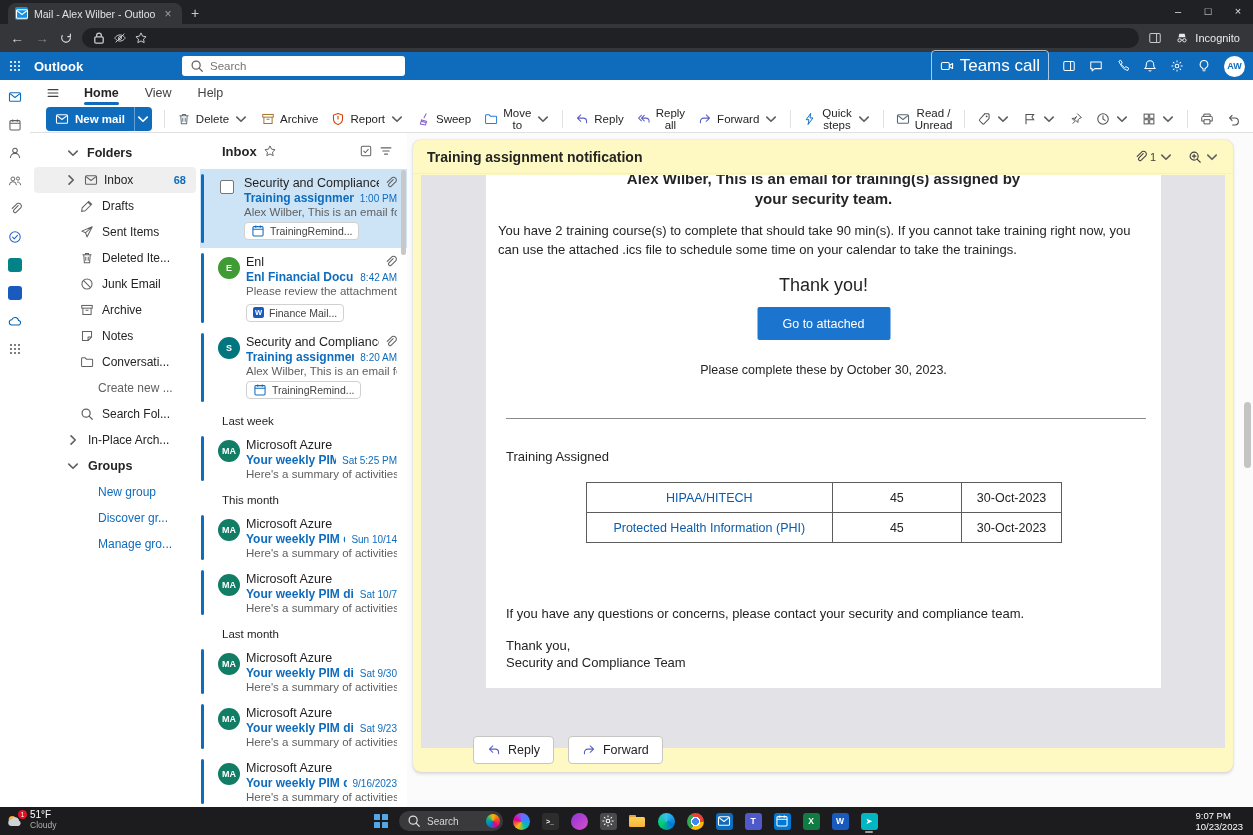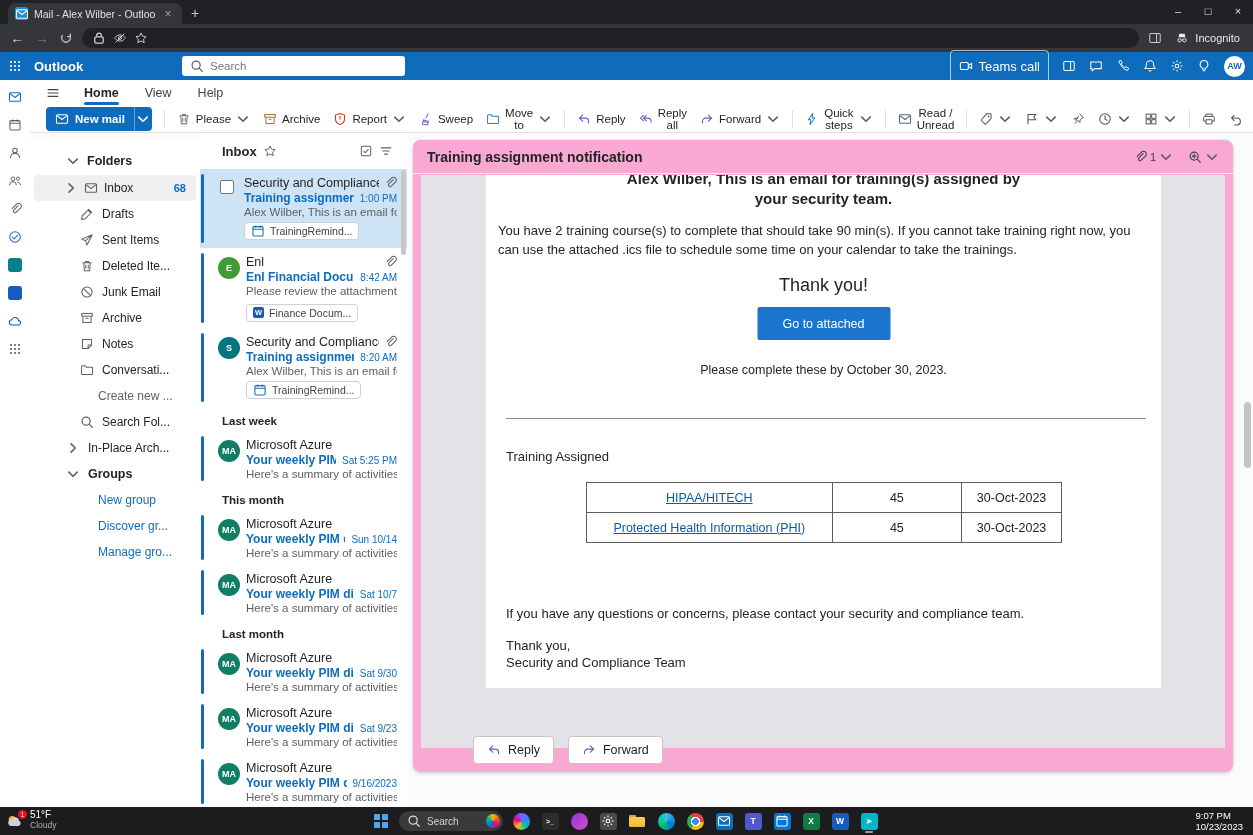--- a/index.html
+++ b/index.html
@@ -25,41 +25,41 @@
 #omnibox{flex:1;height:20px;background:#202124;border-radius:10px;display:flex;align-items:center;gap:7px;padding:0 10px;min-width:0;color:#c9cdd1}
 #omnibox .url{flex:1;white-space:nowrap;overflow:hidden;color:#dfe1e5;font-size:10.5px}
 #incog{display:flex;align-items:center;gap:6px;color:#e8eaed;font-size:11px;padding:0 4px}
 
 #olhead{position:absolute;top:52px;left:0;right:0;height:28px;background:#0f6cbd;color:#fff;display:flex;align-items:center}
 #olhead .waffle{width:30px;display:flex;justify-content:center;color:#fff}
 #olhead .brand{font-size:13px;font-weight:700;margin-left:4px}
 #olsearch{position:absolute;left:182px;top:4px;width:223px;height:20px;background:#fff;border-radius:3px;display:flex;align-items:center;gap:6px;padding:0 8px;color:#616161}
 #olsearch input{border:none;outline:none;background:transparent;font-size:11.5px;color:#444;width:100%;font-family:inherit}
 #olright{position:absolute;right:8px;top:0;height:28px;display:flex;align-items:center;gap:13px}
-.teamscall{display:flex;align-items:center;gap:6px;font-size:13px;border:1px solid rgba(255,255,255,.65);border-radius:4px;height:33px;padding:0 8px}
+.teamscall{display:flex;align-items:center;gap:6px;font-size:17px;border:1px solid rgba(255,255,255,.65);border-radius:4px;height:33px;padding:0 8px}
 .avatar{width:21px;height:21px;border-radius:50%;background:#fff;color:#0f6cbd;font-size:9px;font-weight:700;display:flex;align-items:center;justify-content:center}
 
 #ribtabs{position:absolute;top:80px;left:30px;right:0;height:25px;background:#fff;display:flex;align-items:center;padding-left:16px;gap:2px}
 #ribtabs .ham{color:#424242;margin-right:10px}
 .rtab{font-size:12.5px;color:#424242;padding:0 12px;height:25px;display:flex;align-items:center;position:relative}
 .rtab.active{font-weight:700;color:#242424}
 .rtab.active:after{content:"";position:absolute;left:12px;right:12px;bottom:0;height:3px;border-radius:2px;background:#0f6cbd}
 #ribbar{position:absolute;top:105px;left:30px;right:0;height:28px;background:#fff;border-bottom:1px solid #e0e0e0;display:flex;align-items:center;padding-left:16px;gap:1px}
 .rbtn{display:flex;align-items:center;gap:5px;height:24px;padding:0 6px;border-radius:4px;font-size:11.5px;color:#242424}
 .rsep{width:1px;height:18px;background:#e1e1e1;margin:0 5px;flex:none}
 #newmail{display:flex;height:24px;border-radius:4px;overflow:hidden;background:#0f6cbd;color:#fff;margin-right:6px;flex:none}
 #newmail .nm-main{display:flex;align-items:center;gap:6px;padding:0 9px;font-size:11.5px;font-weight:600}
 #newmail .nm-chev{width:18px;display:flex;align-items:center;justify-content:center;border-left:1px solid rgba(255,255,255,.35)}
 .c-del{color:#64707a}.c-arch{color:#a5772c}.c-rep{color:#d83b01}.c-swp{color:#8661c5}.c-mov{color:#2b7cd3}.c-rra{color:#5b5fc7}.c-qs{color:#0f6cbd}.c-ru{color:#596773}
 .rico{color:#515151}
 
 #rail{position:absolute;left:0;top:80px;width:30px;bottom:28px;background:#fff;display:flex;flex-direction:column;align-items:center;padding-top:10px;gap:14px}
 .railsq{width:14px;height:14px;border-radius:3px}
 
-#folders{position:absolute;left:30px;top:141px;width:170px;bottom:28px;background:#fff;font-size:12px;color:#242424;padding-top:6px}
+#folders{position:absolute;left:30px;top:133px;width:170px;bottom:28px;background:#fff;font-size:12px;color:#242424;padding-top:6px}
 .fhead{height:28px;display:flex;align-items:center;gap:7px;padding-left:36px;font-weight:700;font-size:12.5px}
 .finbox{height:26px;display:flex;align-items:center;gap:6px;padding:0 10px 0 30px;background:#efefef;border-radius:4px;margin:0 4px}
 .fcount{margin-left:auto;color:#0f6cbd;font-weight:600;font-size:11px}
 .frow{height:26px;display:flex;align-items:center;gap:8px;padding-left:50px}
 .fchevrow{height:26px;display:flex;align-items:center;gap:8px;padding-left:36px}
 .fchevrow.bold{font-weight:700;font-size:12.5px}
 .findent{height:26px;display:flex;align-items:center;padding-left:68px;color:#616161}
 .findent.link{color:#0f6cbd}
 
 #maillist{position:absolute;left:200px;top:133px;width:207px;bottom:28px;background:#fff;overflow:hidden}
@@ -76,41 +76,41 @@
 .mr1{display:flex;align-items:center;gap:4px}
 .msender{flex:1;font-size:12.5px;color:#1f1f1f;white-space:nowrap;overflow:hidden}
 .mr2{display:flex;align-items:baseline;gap:6px;margin-top:1px}
 .msub{flex:1;font-size:12px;font-weight:700;color:#0f6cbd;white-space:nowrap;overflow:hidden}
 .mtime{font-size:10px;color:#0f6cbd;flex:none}
 .mprev{font-size:11.5px;color:#5f5f5f;white-space:nowrap;overflow:hidden;margin-top:1px}
 .mchiprow{margin-top:4px}
 .mchip{display:inline-flex;align-items:center;gap:5px;border:1px solid #d1d1d1;border-radius:4px;background:#fff;height:18px;padding:0 6px;font-size:10.5px;color:#424242;max-width:120px}
 .mchip span.txt{white-space:nowrap;overflow:hidden}
 .wdic{width:11px;height:11px;background:#185abd;color:#fff;font-size:7.5px;font-weight:700;border-radius:2px;display:flex;align-items:center;justify-content:center;flex:none}
-.msec{padding:8px 0 4px 22px;font-size:11.5px;font-weight:700;color:#242424}
+.msec{padding:8px 0 4px 22px;font-size:11.5px;font-weight:400;color:#242424}
 #mlscroll{position:absolute;right:1px;top:37px;width:5px;height:85px;background:#c8c8c8;border-radius:3px}
 
-#rpane{position:absolute;left:413px;top:140px;width:820px;height:632px;background:#f9a8d4;border-radius:8px;box-shadow:0 0 2px rgba(0,0,0,.13),0 1.6px 3.6px rgba(0,0,0,.13)}
+#rpane{position:absolute;left:413px;top:140px;width:820px;height:632px;background:#fef9c3;border-radius:8px;box-shadow:0 0 2px rgba(0,0,0,.13),0 1.6px 3.6px rgba(0,0,0,.13)}
 #rphead{height:34px;display:flex;align-items:center;padding:0 14px;gap:5px;border-bottom:1px solid #ececec}
 #rphead .subj{font-size:14px;font-weight:700;color:#242424;flex:1}
 #rphead .hic{display:flex;align-items:center;gap:3px;color:#424242;font-size:11px;margin-left:10px}
 #rpbody{position:absolute;left:8px;right:8px;top:35px;height:573px;background:#e3e3e7;overflow:hidden}
 #rpwhite{position:absolute;left:65px;top:0;width:675px;height:513px;background:#fff;color:#242424}
 .eh1{position:absolute;left:0;width:100%;text-align:center;font-size:15px;font-weight:700;line-height:18px}
 .eh1.l1{top:-5px}.eh1.l2{top:15px}
 .epara{position:absolute;left:12px;top:46px;width:651px;text-align:left;font-size:13px;line-height:19px}
 .ethanks{position:absolute;left:0;top:100px;width:100%;text-align:center;font-size:18px}
 .ecta{position:absolute;left:50%;transform:translateX(-50%);top:132px;width:133px;height:33px;background:#1b74ce;color:#fff;font-size:12.5px;border-radius:2px;text-align:center}
 .edeadline{position:absolute;left:0;top:188px;width:100%;text-align:center;font-size:12.5px}
 .ehr{position:absolute;left:20px;top:243px;width:640px;border-top:1px solid #8a8a8a}
 .eassigned{position:absolute;left:20px;top:274px;font-size:13px}
 #ttable{position:absolute;left:100px;top:307px;width:476px;border-collapse:collapse;font-size:12.5px;text-align:center;color:#242424}
 #ttable th{background:#f0f0f0;font-weight:700;height:26px;border:1px solid #5c5c5c}
 #ttable td{height:30px;border:1px solid #5c5c5c}
-#ttable .lnk{color:#0b5cad;text-decoration:underline}
+#ttable .lnk{color:#0b5cad;}
 .econtact{position:absolute;left:20px;top:431px;font-size:13px}
 .esign1{position:absolute;left:20px;top:463px;font-size:13px}
 .esign2{position:absolute;left:20px;top:480px;font-size:13px}
 #rpfoot{position:absolute;left:60px;bottom:8px;display:flex;gap:14px}
 .fbtn{display:flex;align-items:center;gap:7px;height:28px;padding:0 13px;border:1px solid #c8c6c4;border-radius:4px;font-size:12.5px;color:#242424;background:#fff}
 .fbtn svg{color:#5b5fc7}
 #wscroll{position:absolute;right:2px;top:402px;width:7px;height:66px;background:#c4c4c4;border-radius:4px}
 
 #taskbar{position:absolute;left:0;right:0;bottom:0;height:28px;background:#1c1c1e;color:#fff}
 #weather{position:absolute;left:6px;top:2px;display:flex;align-items:center;gap:6px}
@@ -439,21 +439,21 @@
         <svg class="ic chev cw">
           <use href="#chevd"></use>
         </svg>
       </span>
   </div>
   <span class="rsep"></span>
   <button class="rbtn">
       <svg class="ic c-del">
         <use href="#trash"></use>
       </svg>
-      <span>Please</span>
+      <span>Delete</span>
       <svg class="ic chev c61">
         <use href="#chevd"></use>
       </svg>
     </button>
   <button class="rbtn">
       <svg class="ic c-arch">
         <use href="#arch"></use>
       </svg>
       <span>Archive</span>
     </button>
@@ -741,21 +741,21 @@
             <use href="#clip"></use>
           </svg>
         </div>
       <div class="mr2">
           <span class="msub">Enl Financial Document</span>
           <span class="mtime">8:42 AM</span>
         </div>
       <div class="mprev">Please review the attachment This...</div>
       <div class="mchiprow"><span class="mchip">
             <span class="wdic">W</span>
-            <span class="txt">Finance Docum...</span>
+            <span class="txt">Finance Mail...</span>
           </span></div>
     </div>
   </div>
 
   <div class="mitem">
     <span class="ubar"></span>
     <span class="mav av-t">S</span>
     <div class="mmain">
       <div class="mr1">
           <span class="msender">Security and Compliance T...</span>

